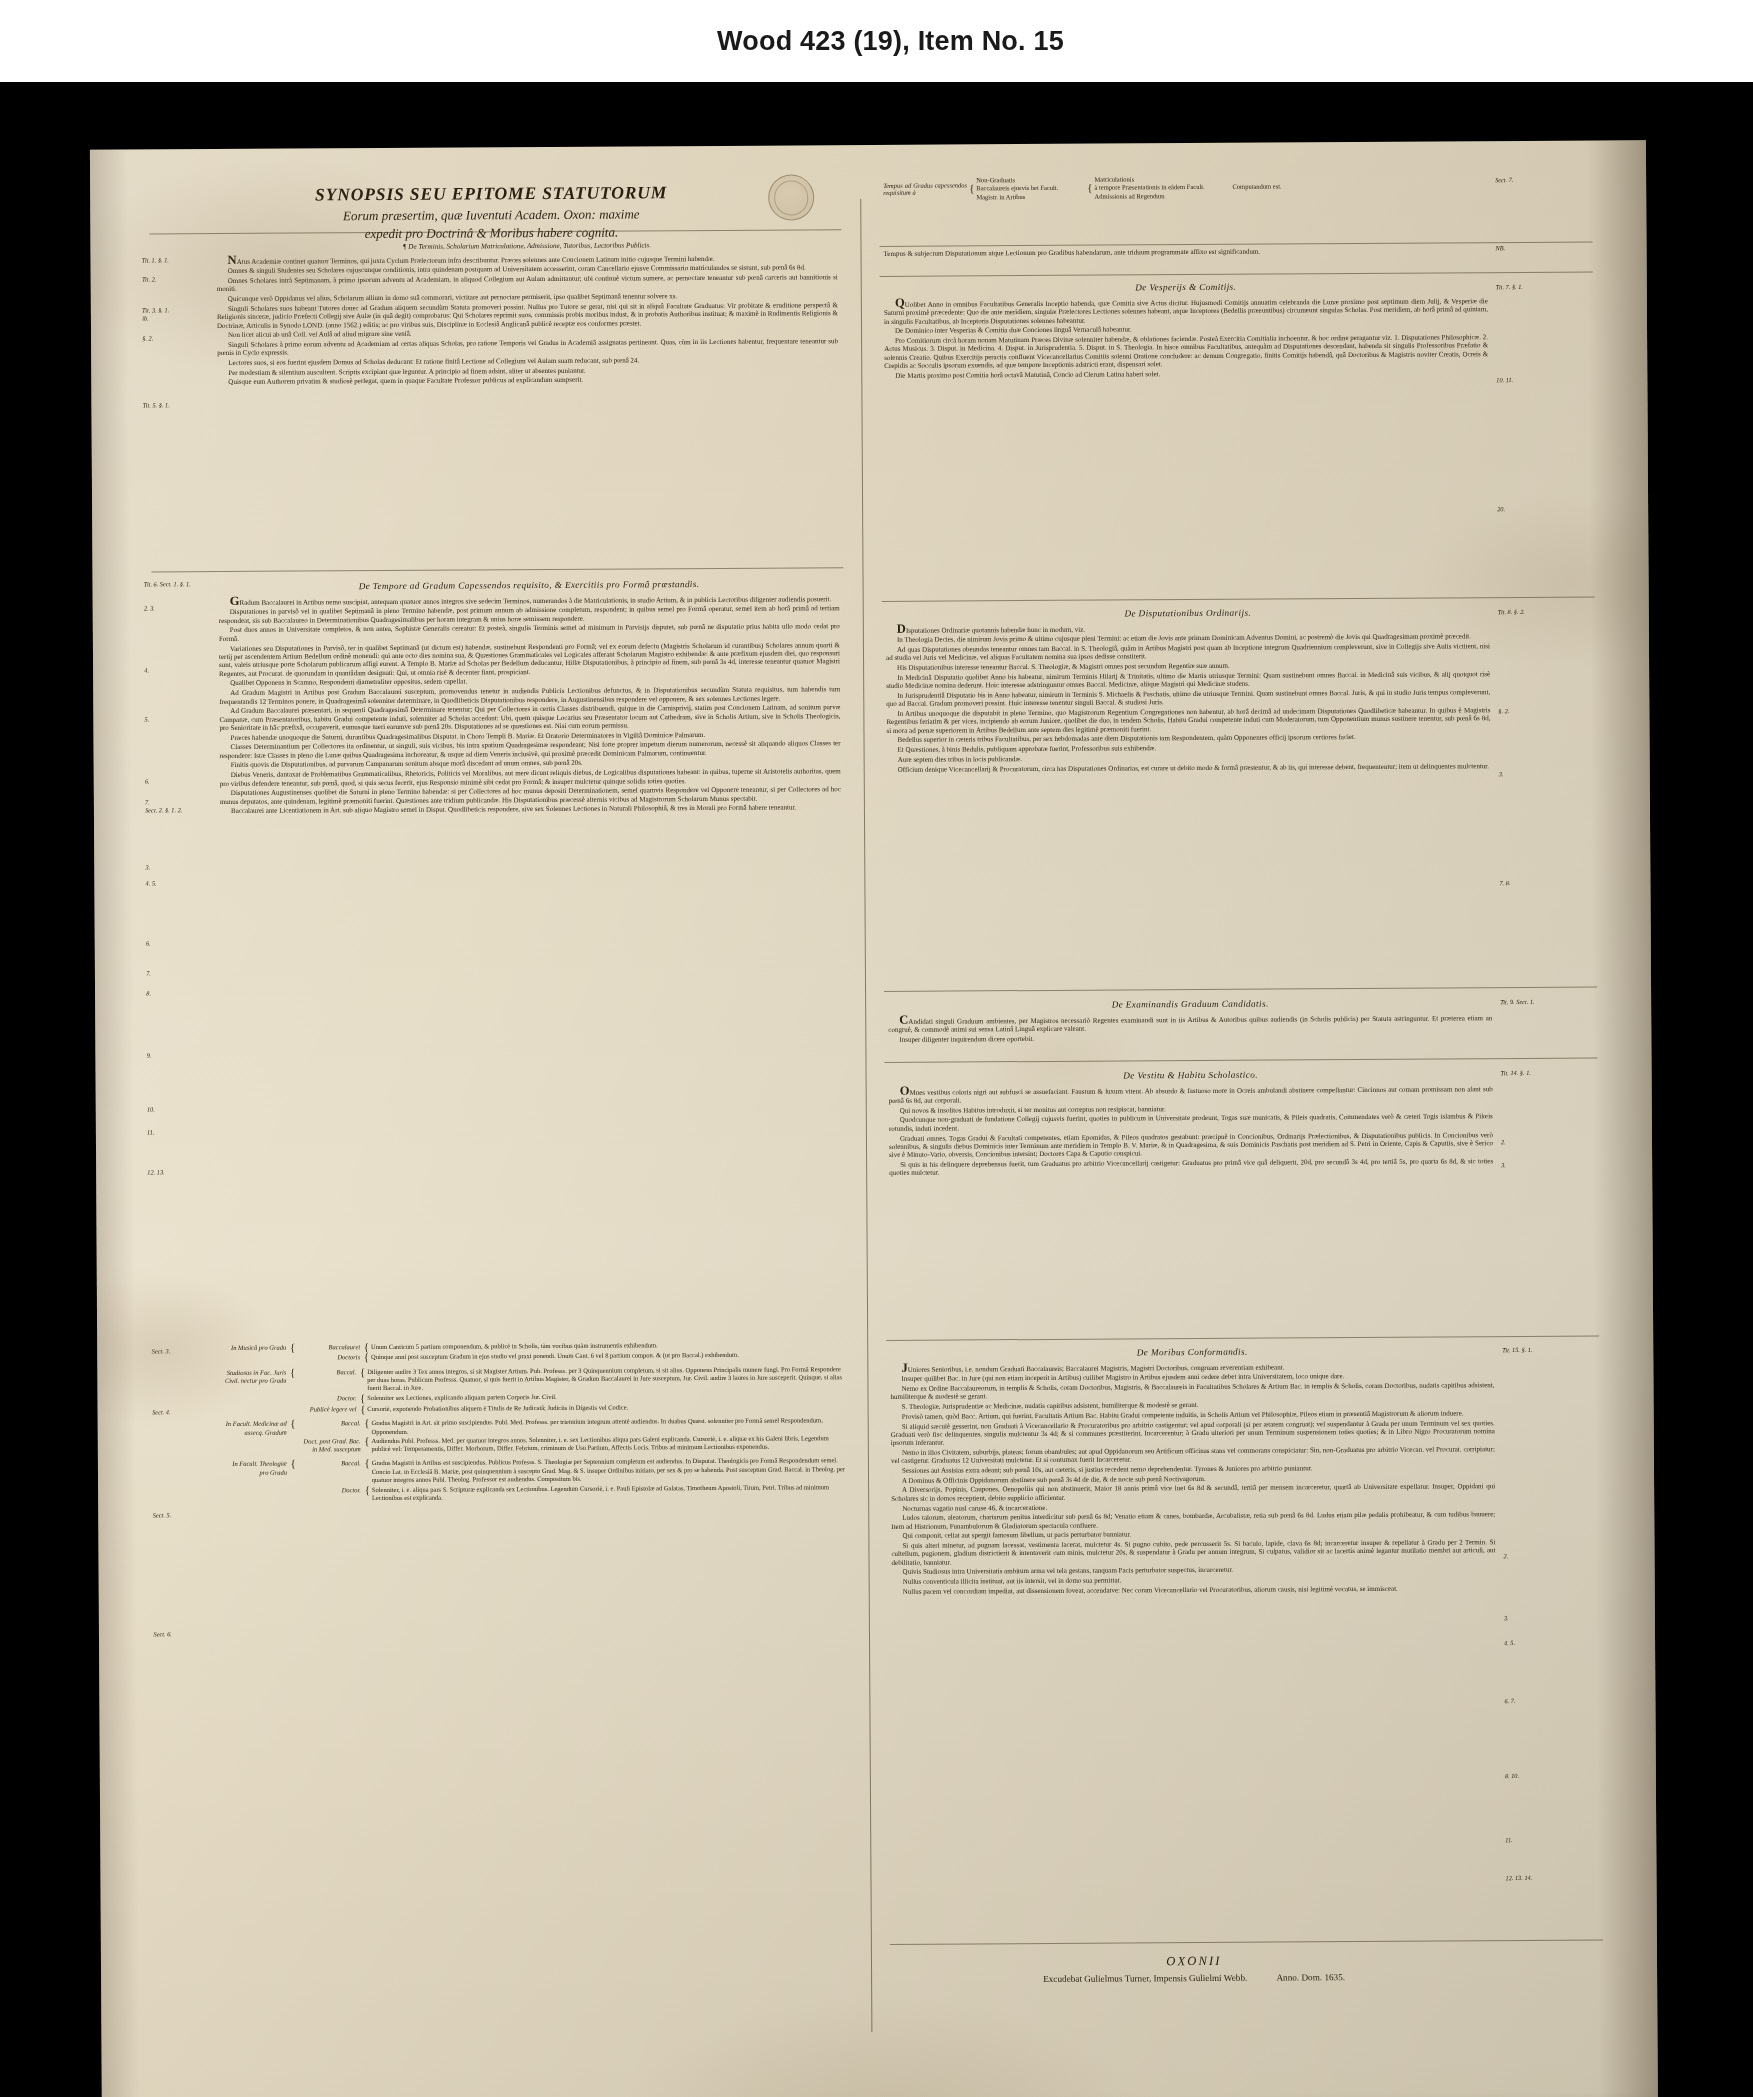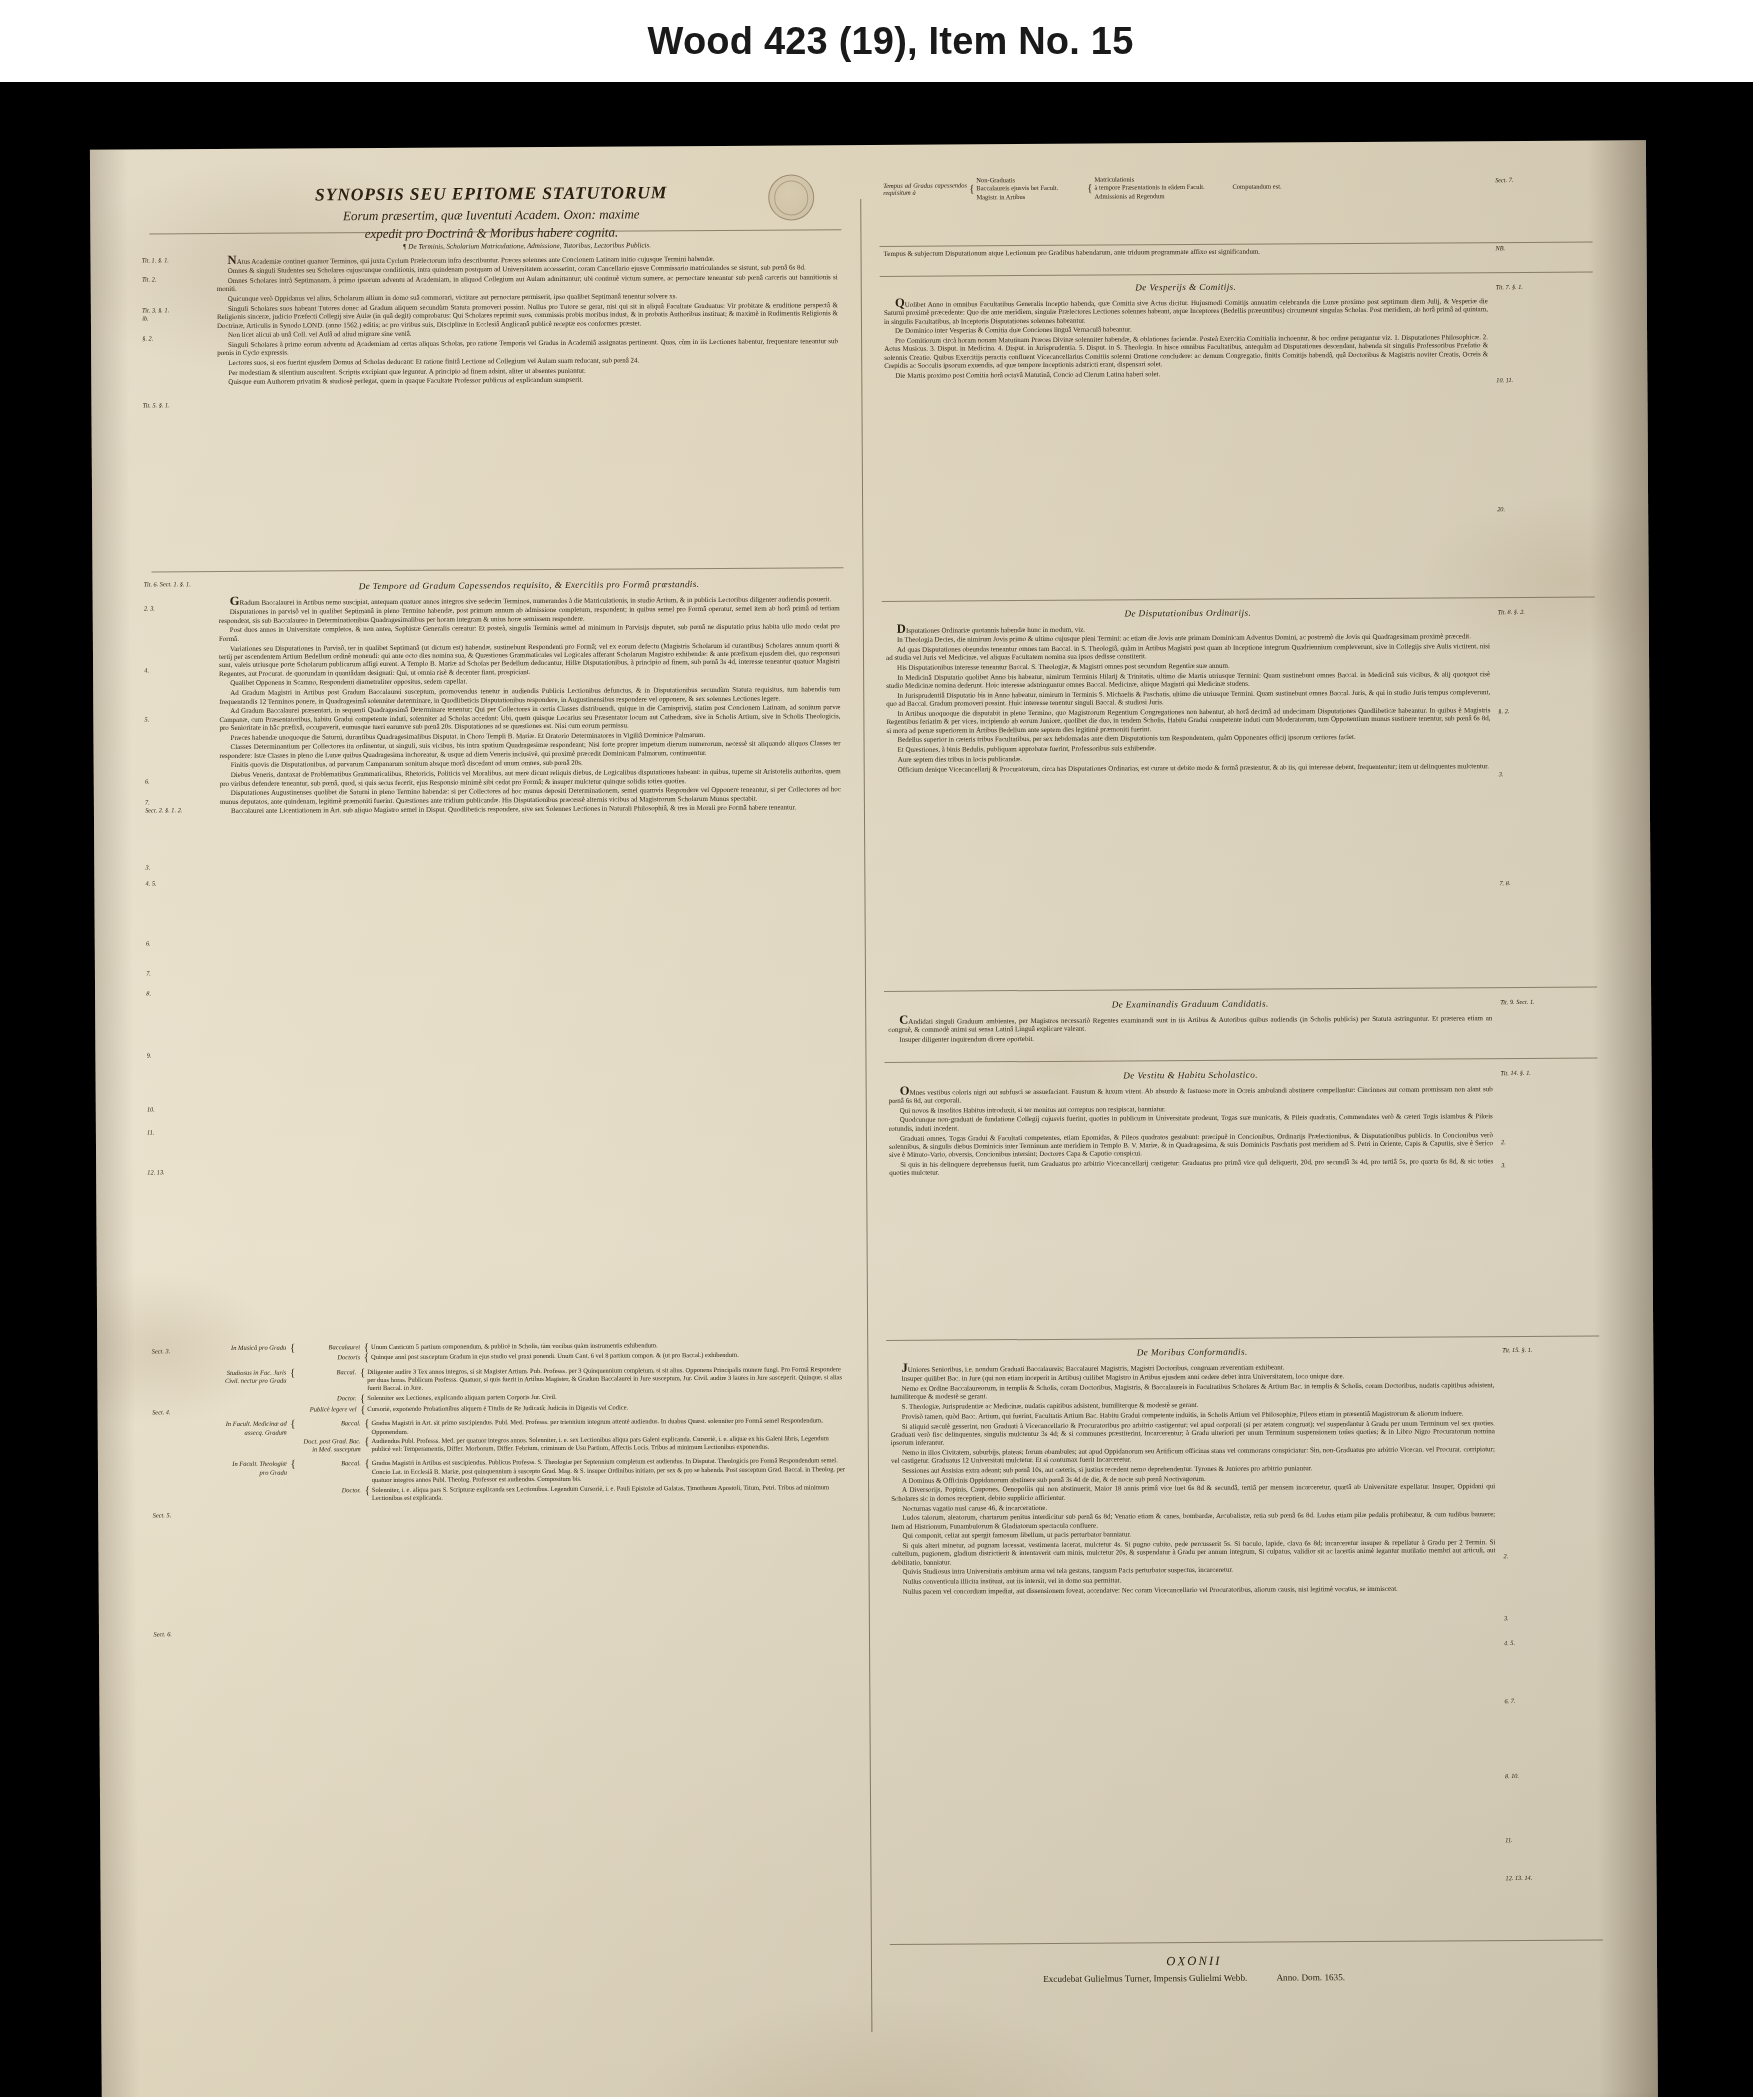--- a/index.html
+++ b/index.html
@@ -17,21 +17,21 @@
   
   .caption-bar {
     height: 82px;
     background: #ffffff;
     display: flex;
     align-items: center;
     justify-content: center;
   }
   .caption-bar .caption-text {
     font-family: "Liberation Sans", sans-serif;
-    font-size: 38px;
+    font-size: 27px;
     font-weight: bold;
     color: #1a1a1a;
     letter-spacing: 0.2px;
     margin-left: 28px;
   }
 
   
   .stage {
     position: relative;
     width: 1753px;

